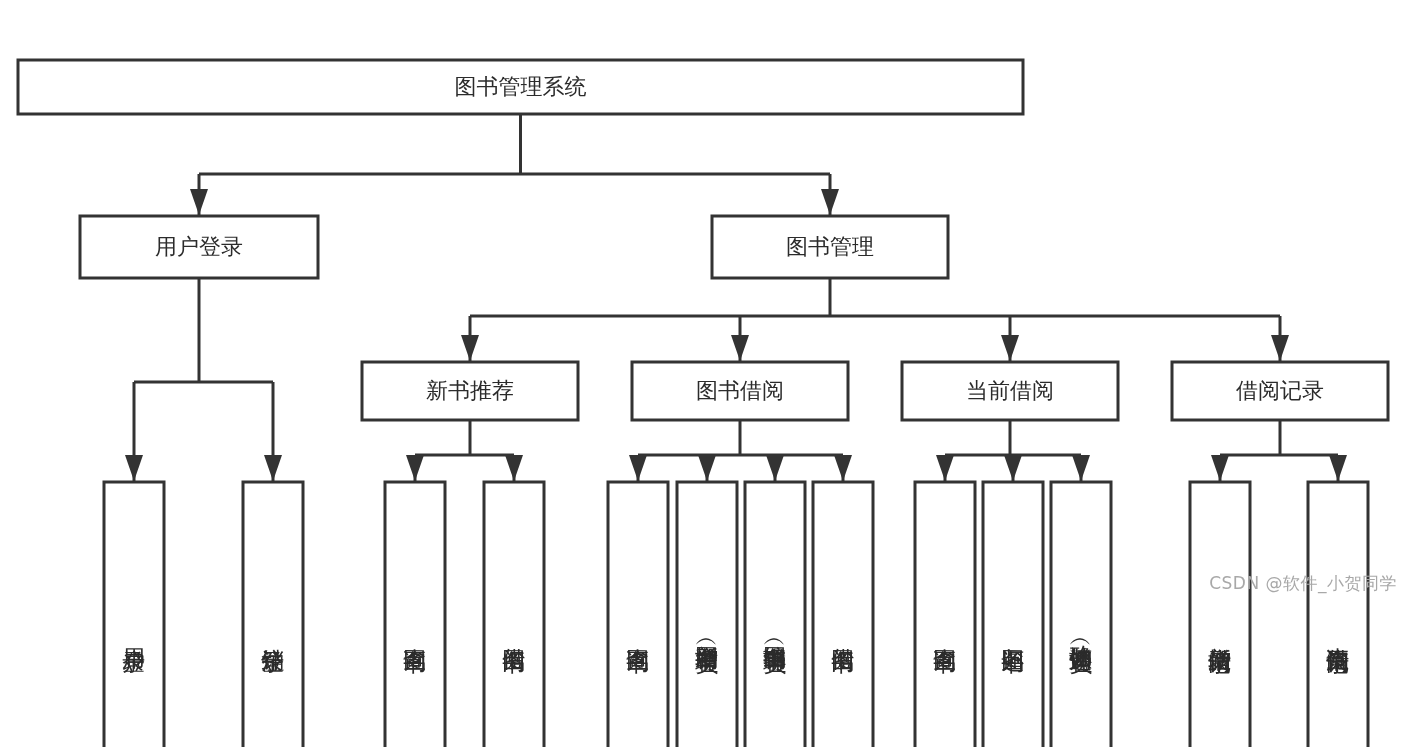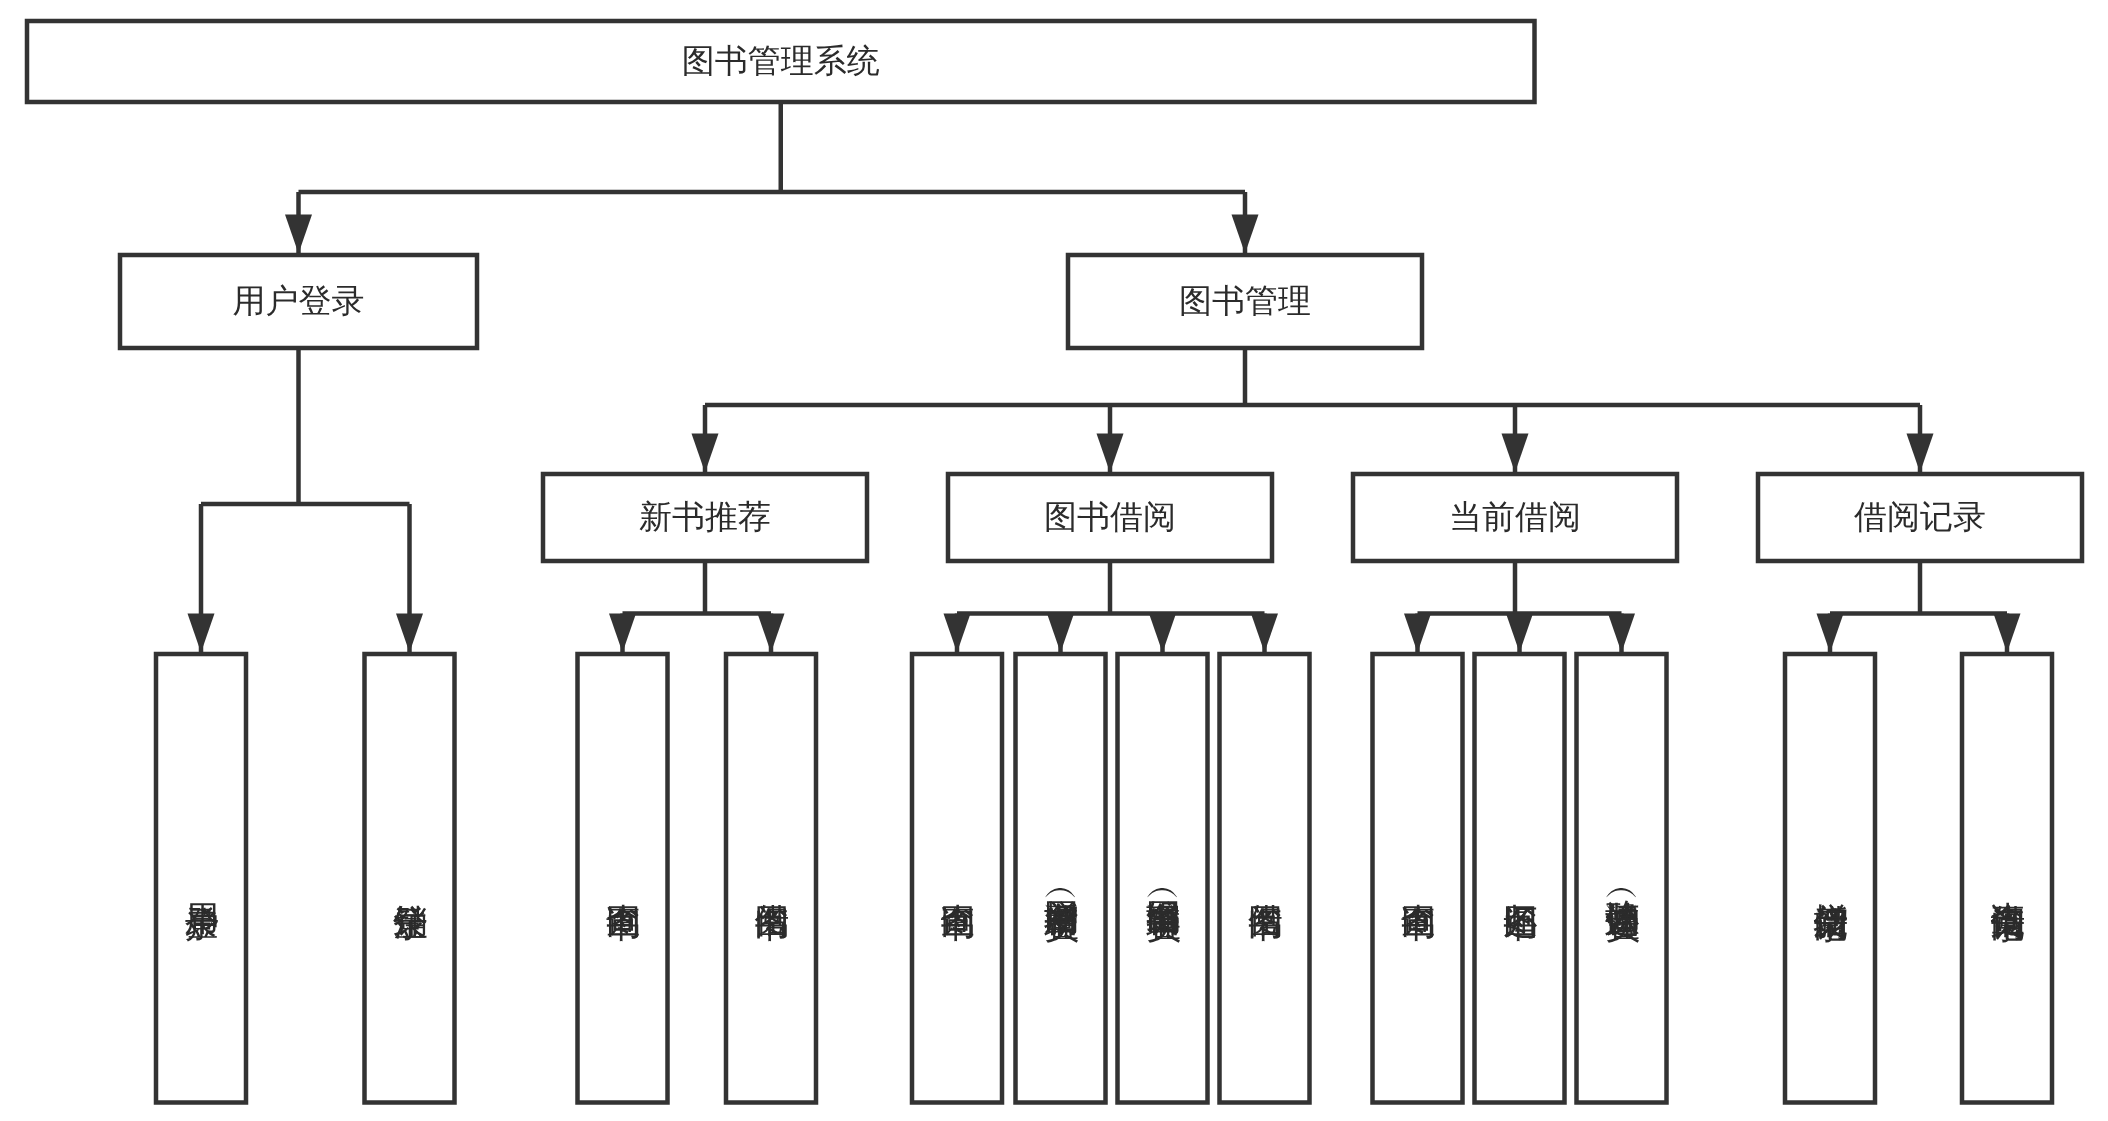--- a/index.html
+++ b/index.html
@@ -11,20 +11,21 @@
     width: 1405px;
     height: 747px;
     font-family: "DejaVu Sans", "Liberation Sans", sans-serif;
     overflow: hidden;
     position: relative;
   }
   #diagram-root {
     position: relative;
     width: 1405px;
     height: 555px;
+    margin-top: 46px;
   }
   svg#flow {
     position: absolute;
     top: 0;
     left: 0;
     width: 1405px;
     height: 747px;
     display: block;
   }
   .node-box {
@@ -179,13 +180,14 @@
       <div class="node-label-v" style="left: 677px; top: 436px; width: 60px; height: 299px;">新增图书（管理员）</div>
       <div class="node-label-v" style="left: 745px; top: 436px; width: 60px; height: 299px;">编辑图书（管理员）</div>
       <div class="node-label-v" style="left: 813px; top: 436px; width: 60px; height: 299px;">借阅图书</div>
       <div class="node-label-v" style="left: 915px; top: 436px; width: 60px; height: 299px;">查询图书</div>
       <div class="node-label-v" style="left: 983px; top: 436px; width: 60px; height: 299px;">归还图书</div>
       <div class="node-label-v" style="left: 1051px; top: 436px; width: 60px; height: 299px;">确认归还（管理员）</div>
       <div class="node-label-v" style="left: 1190px; top: 436px; width: 60px; height: 299px;">新增借阅记录</div>
       <div class="node-label-v" style="left: 1308px; top: 436px; width: 60px; height: 299px;">查询借阅记录</div>
     </div>
 
+  <div class="watermark">CSDN @软件_小贺同学</div>
 </div>
 
 </body></html>

